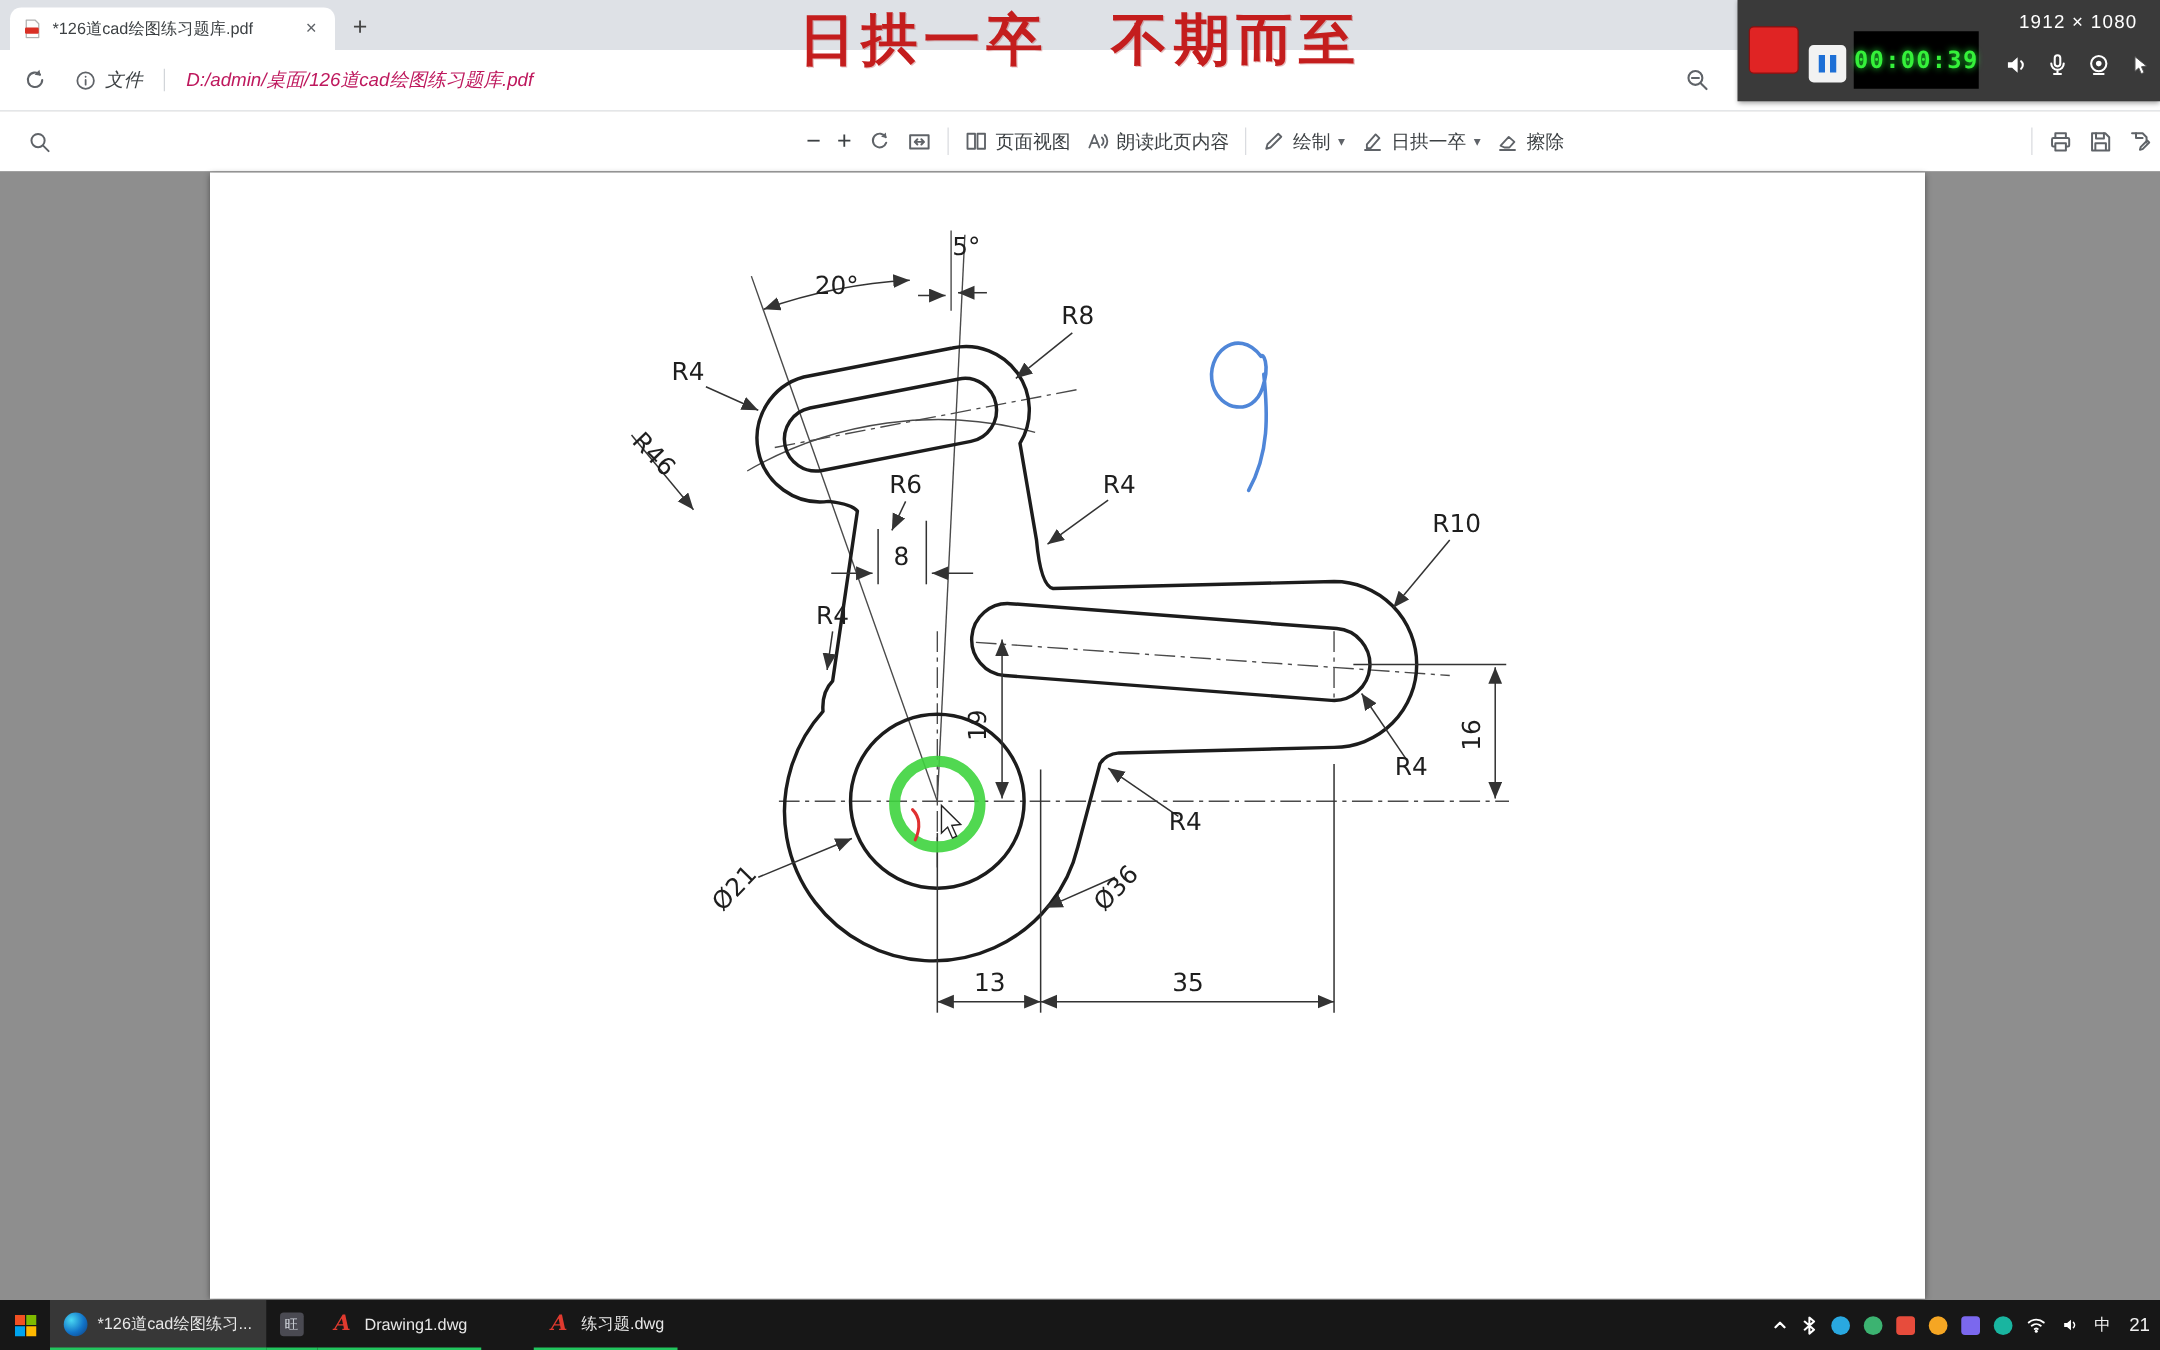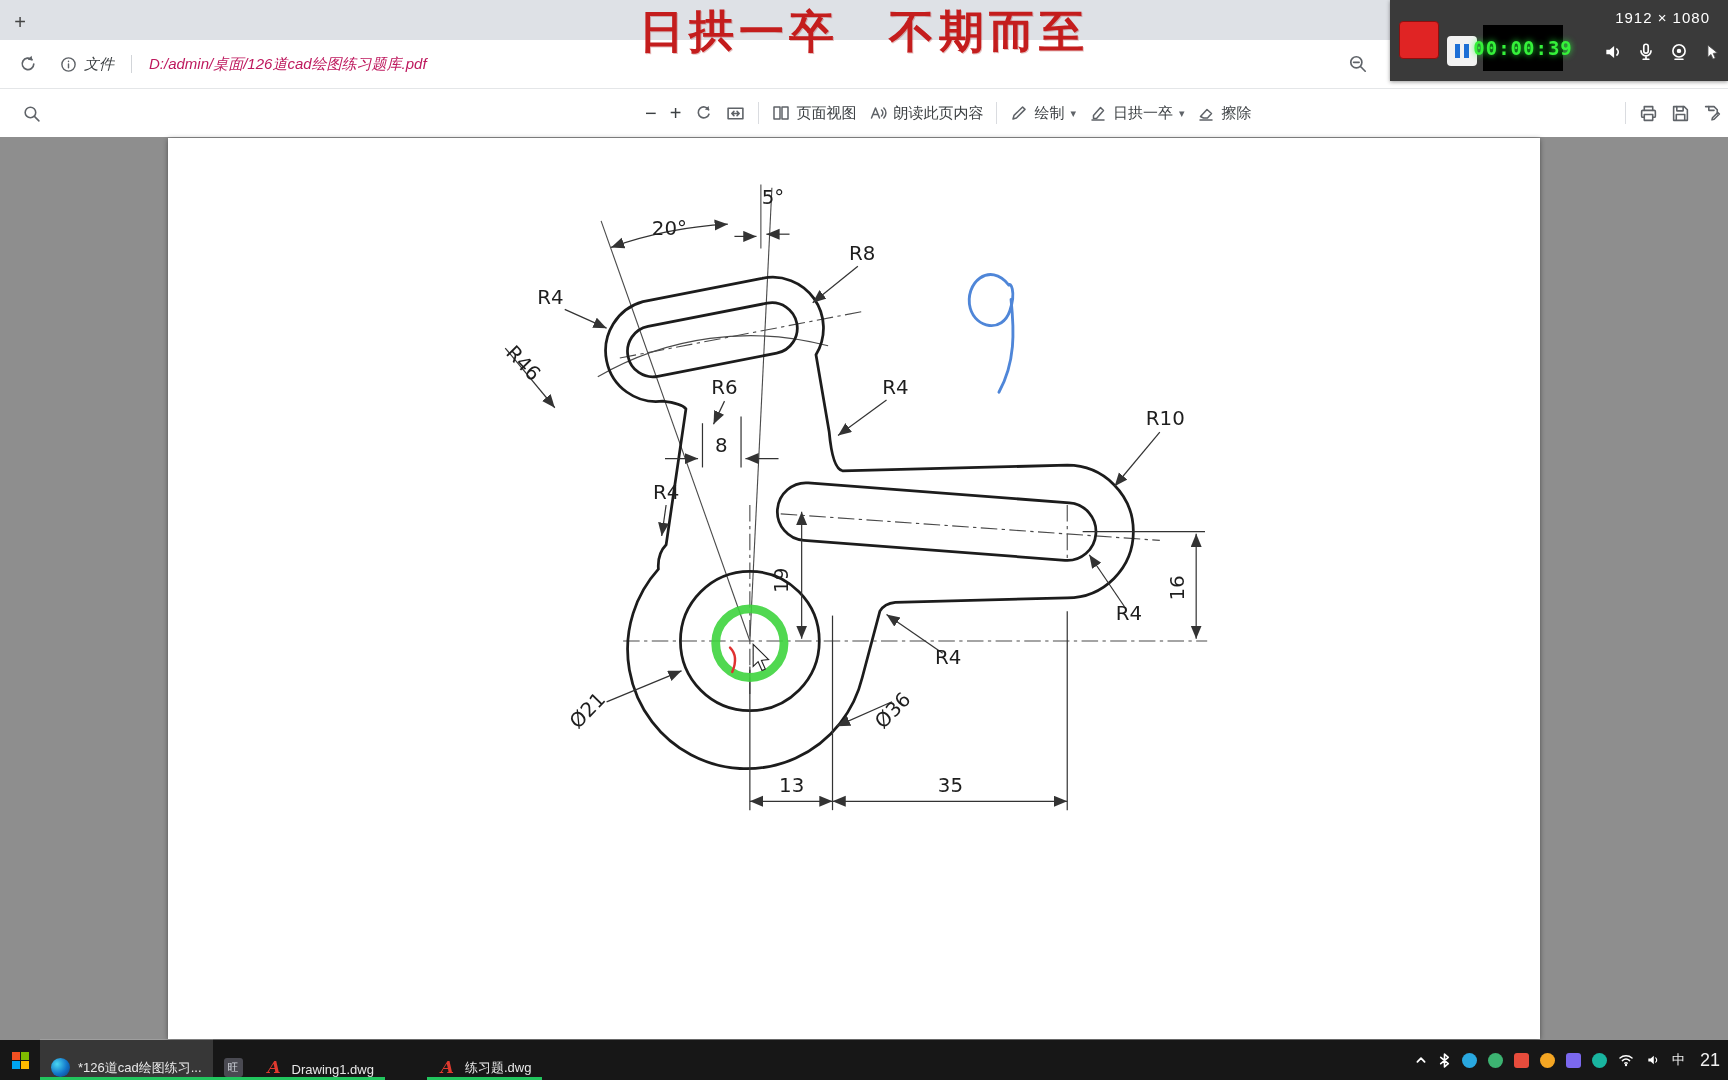--- a/index.html
+++ b/index.html
@@ -34,21 +34,21 @@
   .ico .f{fill:#5f6368;stroke:none;}
 
   
   .recorder{position:absolute;top:0;right:0;width:338px;height:81px;background:#3a3a3a;z-index:60;
             box-shadow:0 1px 4px rgba(0,0,0,.4);}
   .rec-stop{position:absolute;left:9px;top:21px;width:38px;height:36px;background:#e02424;
             border:1px solid #8f0f0f;border-radius:4px;}
   .rec-pause{position:absolute;left:57px;top:36px;width:30px;height:30px;background:#f2f2f2;
              border-radius:4px;display:flex;align-items:center;justify-content:center;gap:4px;}
   .rec-pause i{display:block;width:5px;height:14px;background:#1d6fd6;}
-  .rec-timer{position:absolute;left:93px;top:25px;width:80px;height:46px;background:#000;
+  .rec-timer{position:absolute;left:93px;top:25px;width:100px;height:46px;background:#000;
              display:flex;align-items:center;justify-content:center;
              font-family:"DejaVu Sans Mono",monospace;font-weight:bold;font-size:19px;color:#35f13a;
              letter-spacing:1px;text-shadow:0 0 6px rgba(40,255,60,.9);}
   .rec-res{position:absolute;right:18px;top:9px;color:#fff;font-size:15px;letter-spacing:1px;}
   .rec-icons{position:absolute;right:8px;top:42px;display:flex;align-items:center;gap:13px;}
   .wico *{stroke:#fff;fill:none;stroke-width:1.5;stroke-linecap:round;stroke-linejoin:round;}
   .wico .f{fill:#fff;stroke:none;}
 
   
   .content{position:absolute;top:137px;bottom:40px;left:0;right:0;background:#8e8e8e;}
@@ -60,40 +60,48 @@
   .cl{fill:none;stroke:#4a4a4a;stroke-width:1;stroke-dasharray:15 4 3 4;}
   .dim{fill:none;stroke:#333;stroke-width:1.1;}
   .dtxt{font-family:"DejaVu Sans",sans-serif;font-size:18px;fill:#1e1e1e;text-anchor:middle;}
 
   
   .taskbar{position:absolute;left:0;right:0;bottom:0;height:40px;background:#171717;
            display:flex;align-items:center;color:#e8e8e8;z-index:70;}
   .start{width:40px;height:40px;display:flex;align-items:center;justify-content:center;}
   .winlogo{display:grid;grid-template-columns:8px 8px;grid-template-rows:8px 8px;gap:1px;}
   .winlogo i{display:block;}
-  .tile{height:38px;display:flex;align-items:flex-end;gap:8px;padding:0 11px;font-size:13px;
-        border-bottom:5px solid #22c55e;max-width:215px;}
+  .tile{height:38px;display:flex;align-items:center;gap:8px;padding:0 11px;font-size:13px;
+        border-bottom:2px solid #22c55e;max-width:215px;}
   .tile.active{background:rgba(255,255,255,.14);}
   .tile-label{white-space:nowrap;overflow:hidden;text-overflow:ellipsis;}
   .edge-ico{width:19px;height:19px;border-radius:50%;
             background:radial-gradient(circle at 32% 32%,#49d7f2,#1173c8 55%,#123a75);}
   .acad-ico{width:19px;height:19px;display:flex;align-items:center;justify-content:center;
             font-family:"DejaVu Serif",serif;font-style:italic;font-weight:bold;color:#e03a2f;font-size:17px;}
   .mini-ico{width:19px;height:19px;background:#4a4a52;border-radius:3px;display:flex;align-items:center;
             justify-content:center;color:#cfd3da;font-size:11px;}
   .tray{margin-left:auto;display:flex;align-items:center;gap:11px;padding-right:8px;}
   .dot{width:15px;height:15px;border-radius:50%;display:block;}
   .sq{width:15px;height:15px;border-radius:3px;display:block;}
   .tray-txt{font-size:13px;color:#f0f0f0;}
-  .clock{font-size:18px;color:#f0f0f0;padding-left:4px;}
+  .clock{font-size:15px;color:#f0f0f0;padding-left:4px;}
 </style>
 </head>
 <body>
 
 <div class="tabbar">
+  <div class="tab">
+    <svg class="ico" width="16" height="16" viewBox="0 0 16 16">
+      <path d="M3 1 h7 l3 3 v11 h-10 z" style="stroke:#b0b0b0;fill:#fdfdfd;stroke-width:1"></path>
+      <rect x="2" y="7" width="11" height="5" rx="1" style="fill:#d93025;stroke:none"></rect>
+    </svg>
+    <span class="tab-title">*126道cad绘图练习题库.pdf</span>
+    <span class="tab-close">×</span>
+  </div>
   <div class="newtab">+</div>
 </div>
 
 <div class="addrbar">
   <svg class="ico reload" width="20" height="20" viewBox="0 0 18 18">
     <path d="M14.2 9 A5.2 5.2 0 1 1 12.6 5.1"></path>
     <path class="f" d="M12.2 1.6 l0.8 4.3 -4.3 -0.7 z"></path>
   </svg>
   <div class="addr-chip">
     <svg class="ico" width="17" height="17" viewBox="0 0 18 18">

